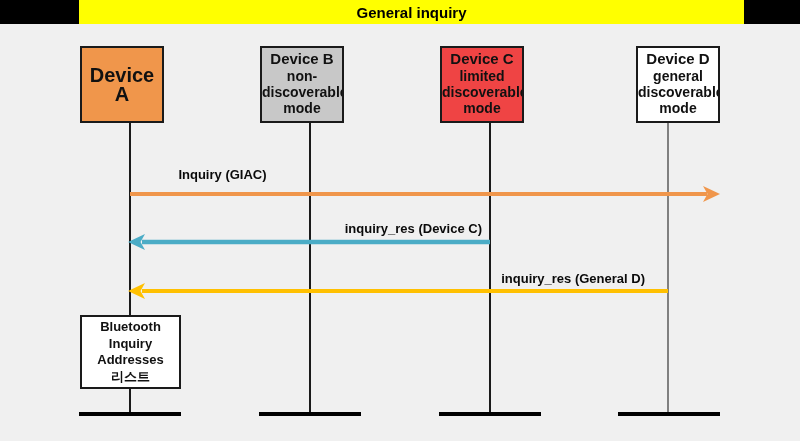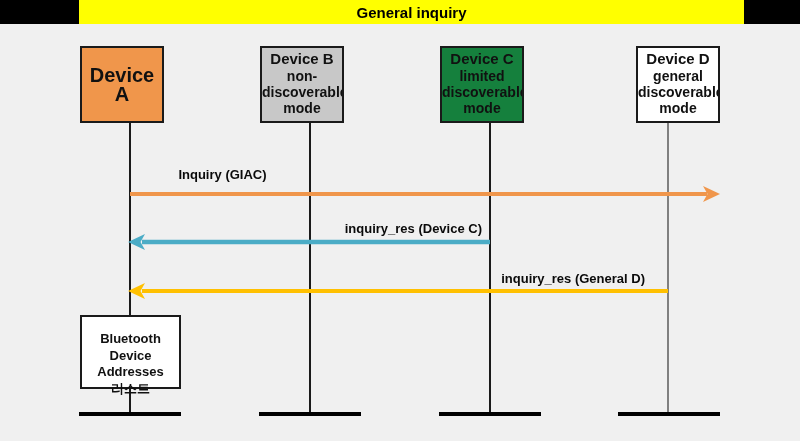--- a/index.html
+++ b/index.html
@@ -22,33 +22,33 @@
   .device{
     position:absolute;top:46px;width:84px;height:77px;
     border:2px solid #1a1a1a;box-sizing:border-box;
     text-align:center;font-weight:bold;overflow:hidden;
   }
   .device .name{font-size:15px;line-height:19px;margin-top:1px;}
   .device .mode{font-size:14px;line-height:16px;}
   .dev-a{left:80px;background:#F0964B;display:flex;align-items:center;justify-content:center;}
   .dev-a .name{font-size:20px;margin-top:0;}
   .dev-b{left:260px;background:#C8C8C8;}
-  .dev-c{left:440px;background:#15803d;}
+  .dev-c{left:440px;background:#ef4444;}
   .dev-d{left:636px;background:#FFFFFF;}
   
   .msglabel{position:absolute;font-weight:bold;font-size:13px;color:#0a0a0a;white-space:nowrap;}
   .lbl-giac{left:140px;top:167px;width:165px;text-align:center;}
   .lbl-resc{left:332px;top:221px;width:150px;text-align:right;}
   .lbl-resd{left:495px;top:271px;width:150px;text-align:right;}
   
   .resultbox{
     position:absolute;left:80px;top:315px;width:101px;height:74px;
     background:#FFFFFF;border:2px solid #1a1a1a;box-sizing:border-box;
     text-align:center;font-weight:bold;font-size:13px;line-height:16.5px;
-    padding-top:14px;
+    padding-top:2px;
   }
 </style>
 </head>
 <body>
 
 <div class="canvas">
 
   <div class="topband">
     <div class="titlebar">General inquiry</div>
   </div>
@@ -95,18 +95,18 @@
     <div class="name">Device D</div>
     <div class="mode">general discoverable mode</div>
   </div>
 
   <div class="msglabel lbl-giac">Inquiry (GIAC)</div>
   <div class="msglabel lbl-resc">inquiry_res (Device C)</div>
   <div class="msglabel lbl-resd">inquiry_res (General D)</div>
 
   <div class="resultbox">
     <div>Bluetooth</div>
-    <div>Device</div>
+    <div>Inquiry</div>
     <div>Addresses</div>
     <div>리스트</div>
   </div>
 
 </div>
 
 </body></html>

